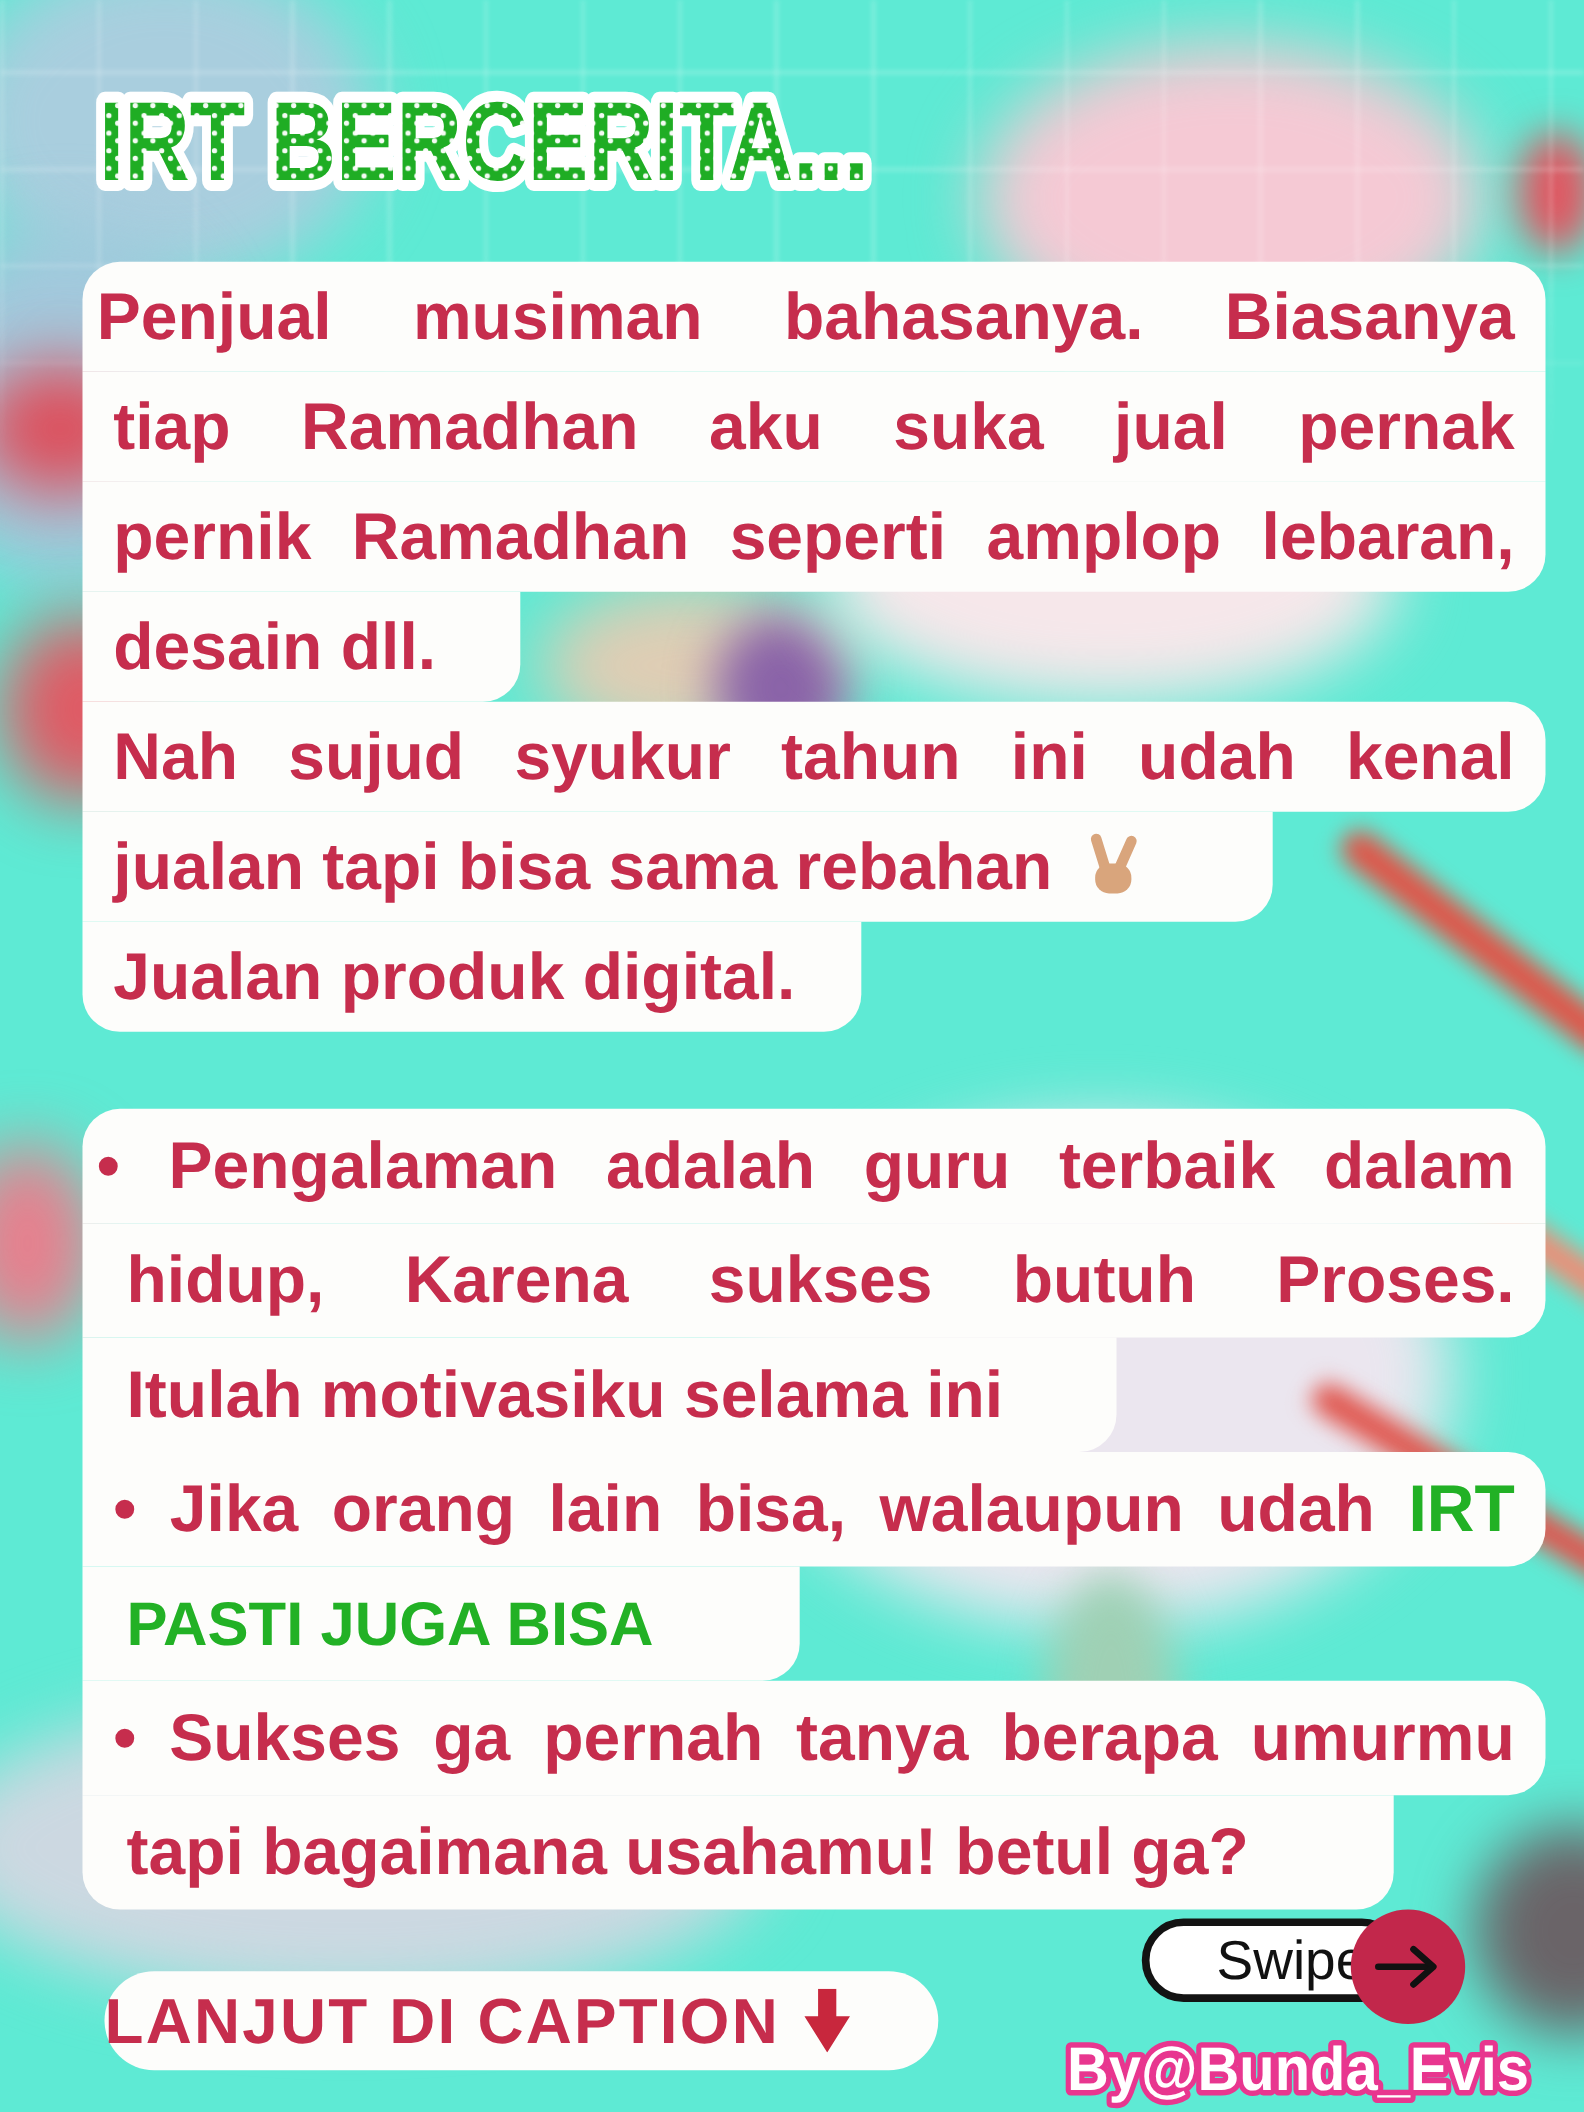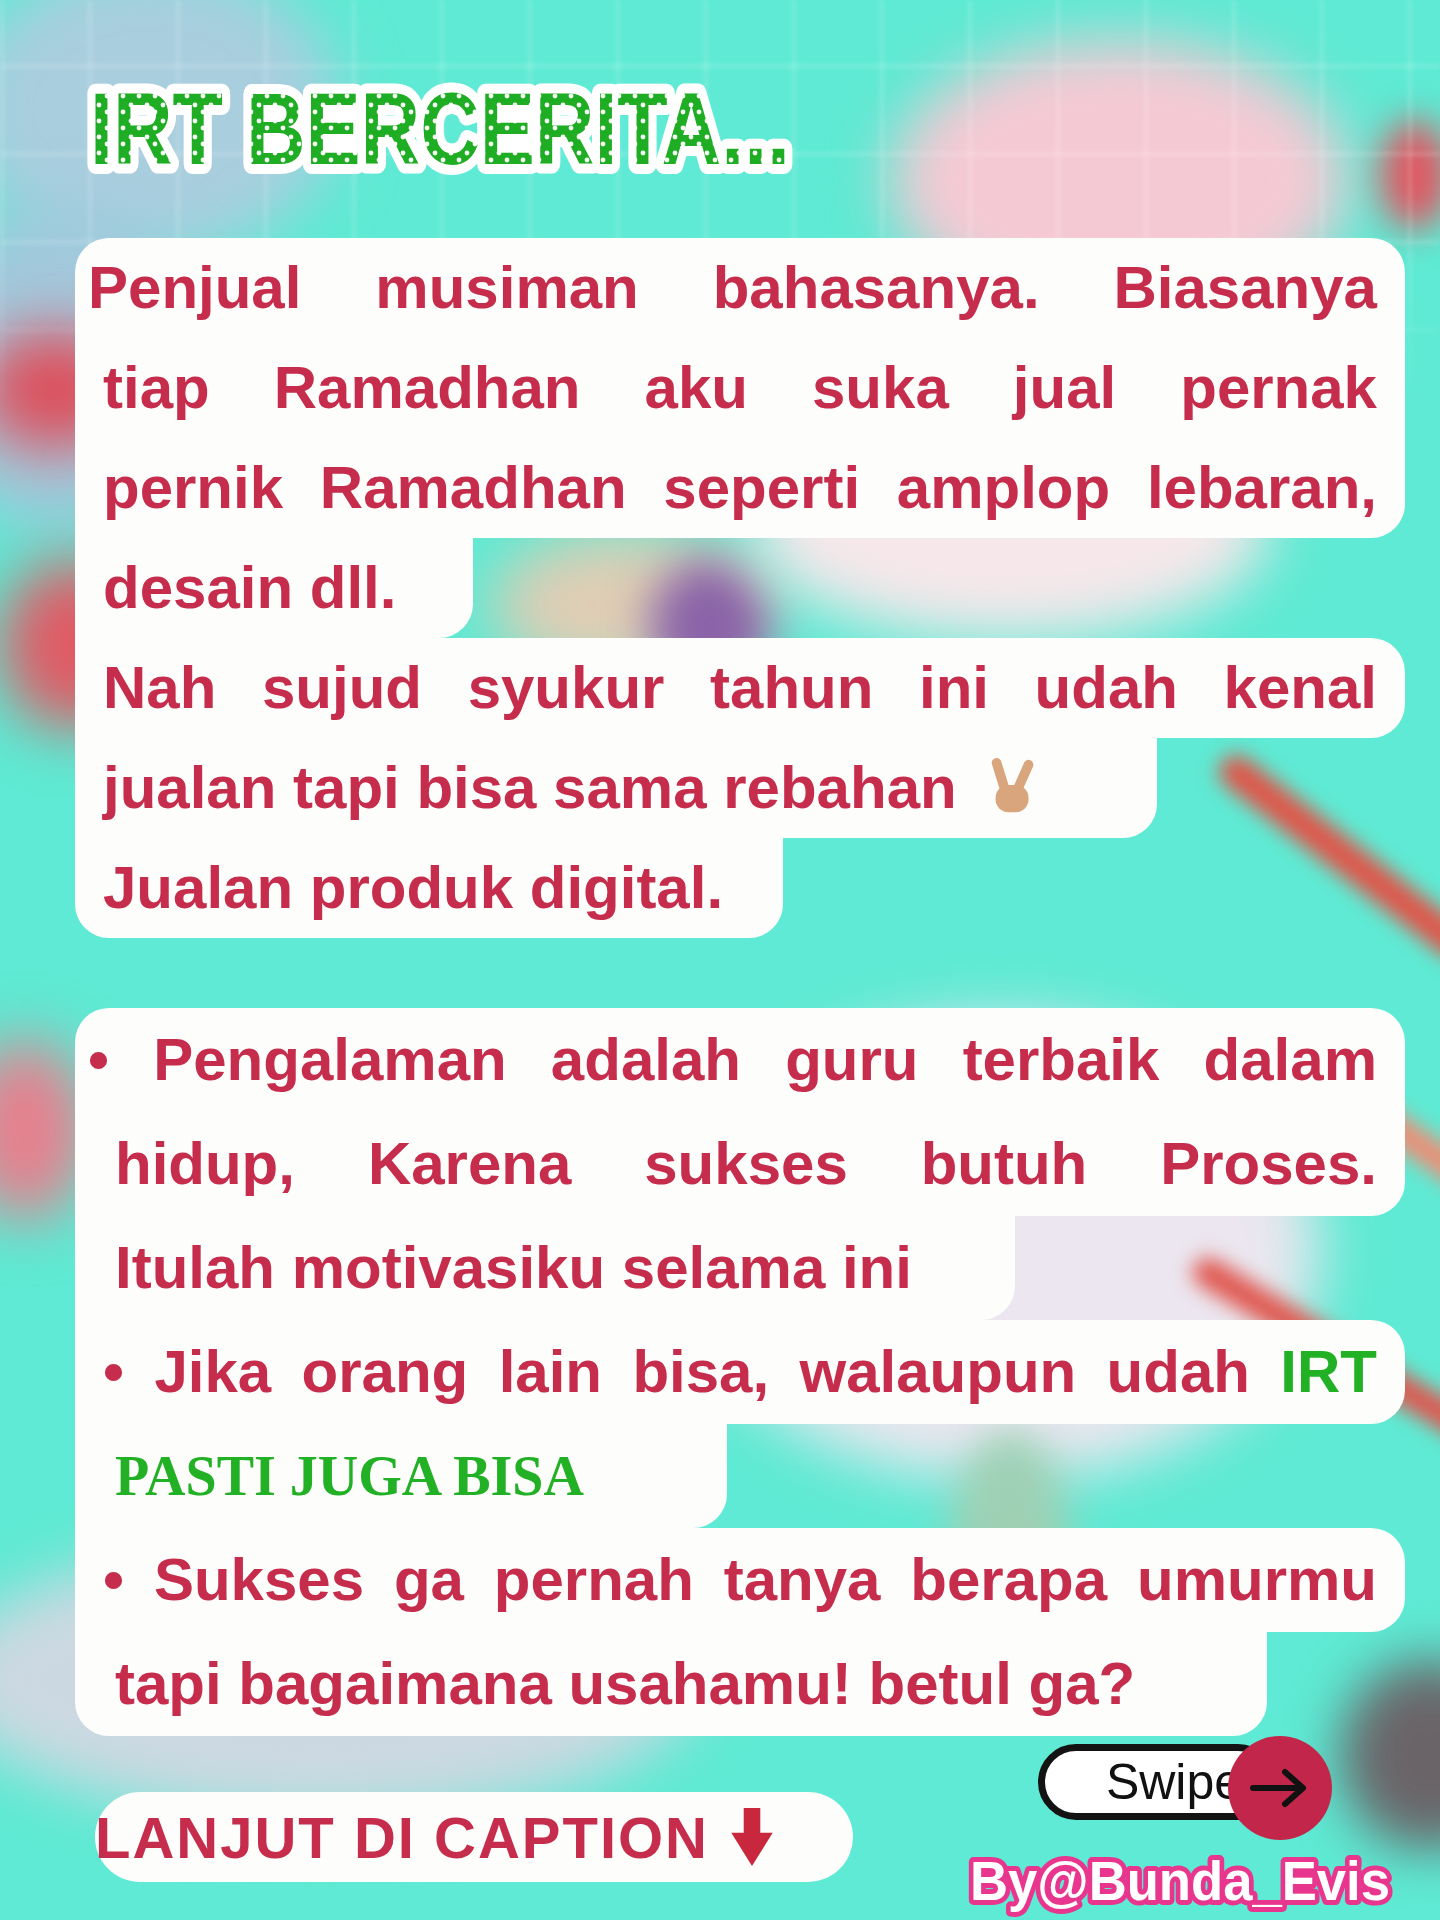--- a/index.html
+++ b/index.html
@@ -55,21 +55,21 @@
     white-space:nowrap;overflow:visible;
   }
   .block2 .row{height:104px;line-height:104px;}
   .just{white-space:normal;text-align:justify;text-align-last:justify;}
   .indent{padding-left:40px;}
   .w-full{width:1330px;}
   .w-desain{width:398px;}
   .w-rebahan{width:1082px;}
   .w-jualan{width:708px;}
   .w-itulah{width:940px;}
-  .w-pasti{width:652px;font-size:56px;font-family:Liberation Serif, serif;}
+  .w-pasti{width:652px;font-size:56px;}
   .w-tapi{width:1192px;}
   .r-tl{border-top-left-radius:34px;padding-left:13px;}
   .r-tr{border-top-right-radius:34px;}
   .r-br{border-bottom-right-radius:34px;}
   .r-bl{border-bottom-left-radius:34px;}
   .green{color:#22b125;}
   .emoji{display:inline-block;vertical-align:-10px;margin-left:26px;}
   
   .caption-pill{
     position:absolute;left:95px;top:1792px;width:758px;height:90px;

